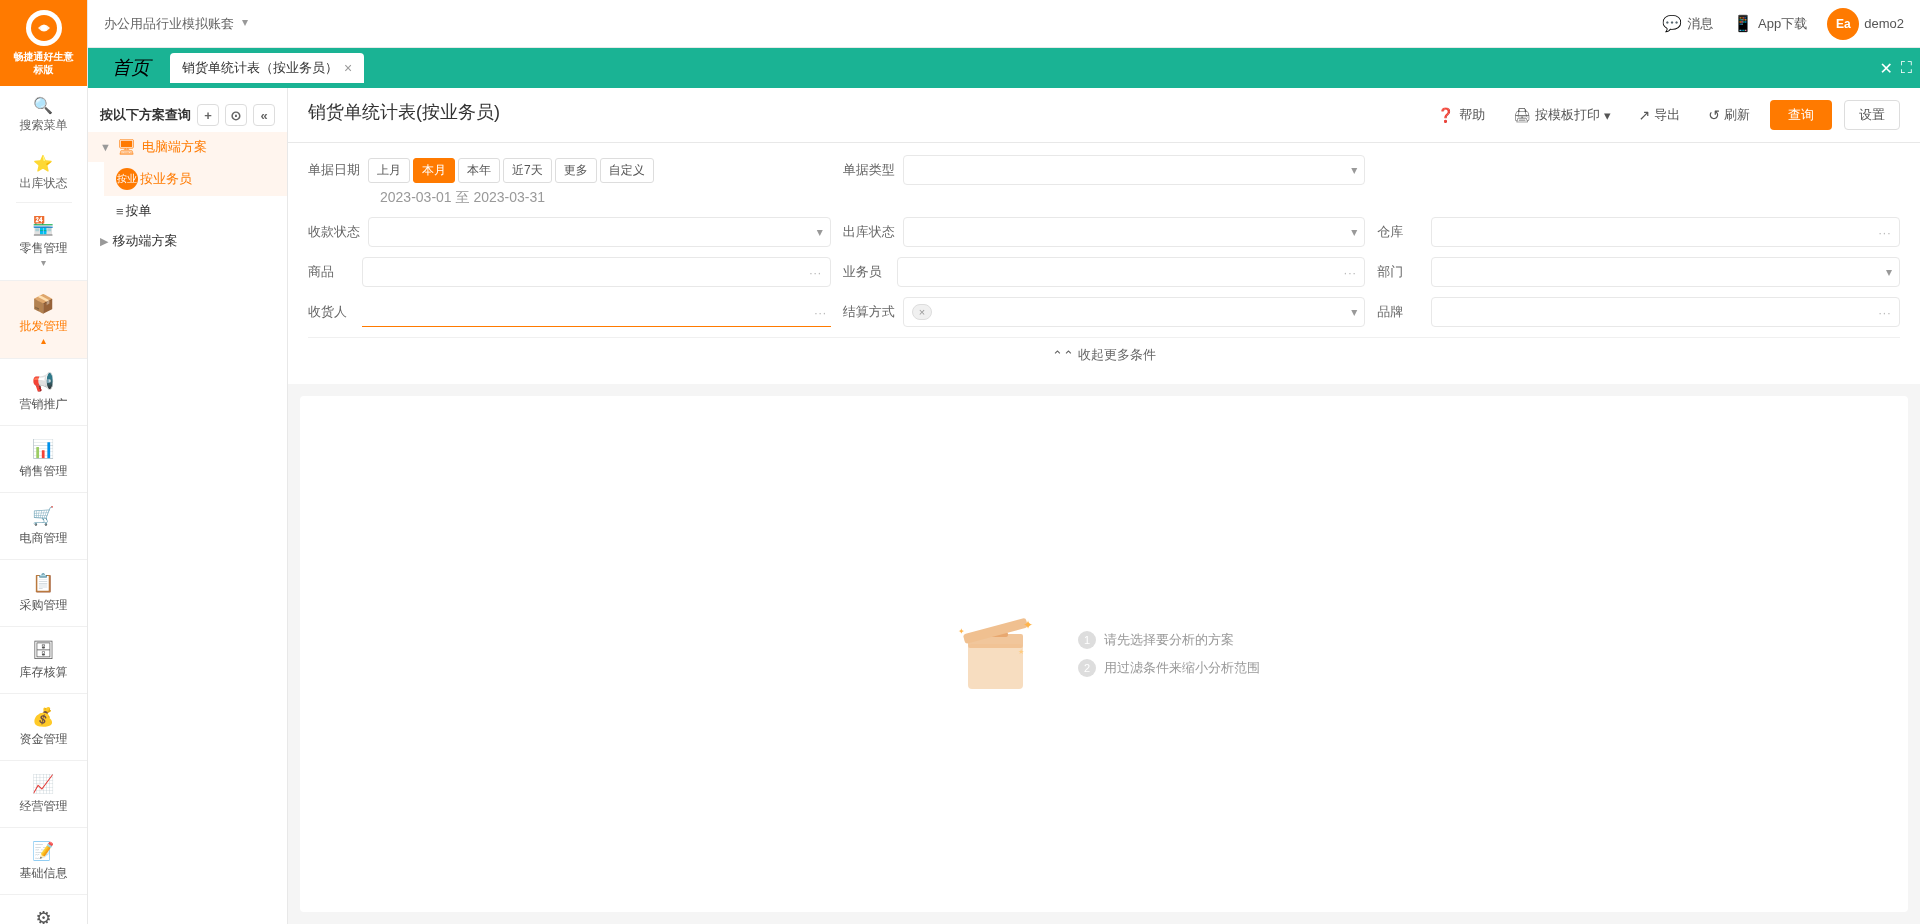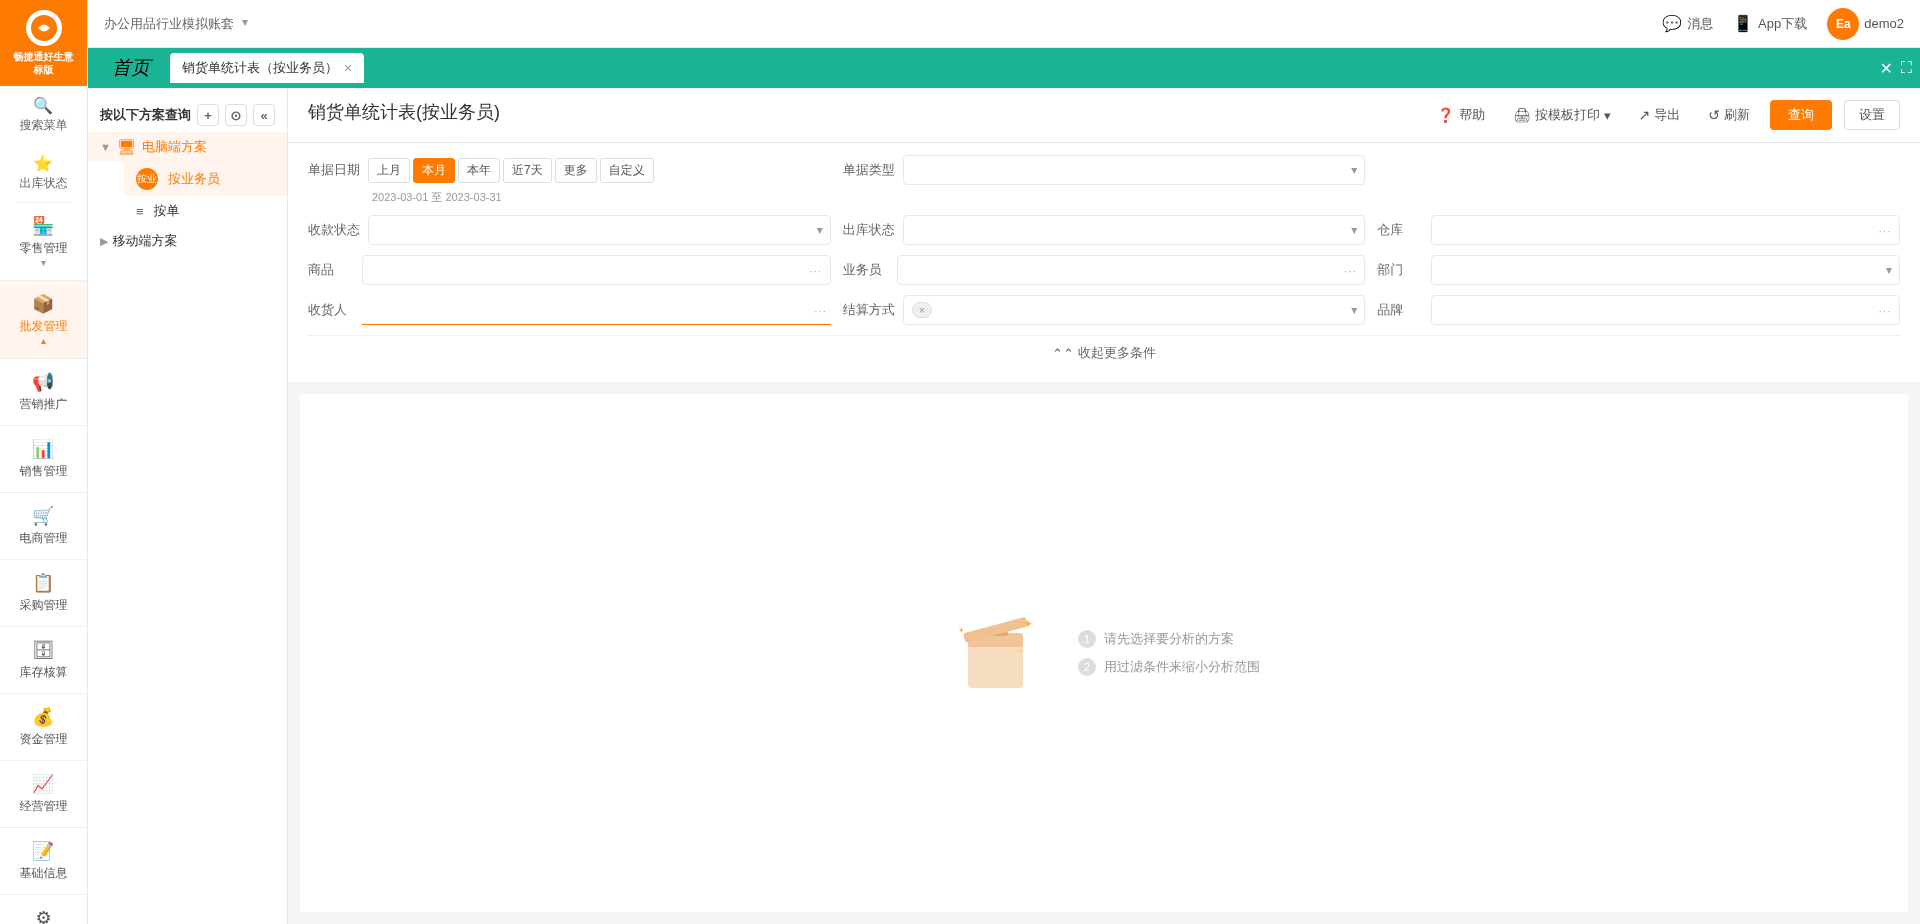--- a/index.html
+++ b/index.html
@@ -180,26 +180,25 @@
       font-size: 13px;
       color: #333;
     }
     .tree-node-header.active { color: #ff7a00; background: #fff5ee; }
     .tree-arrow { color: #999; font-size: 11px; }
     .tree-icon { font-size: 15px; }
     .tree-children { padding-left: 16px; }
     .tree-leaf {
       display: flex;
       align-items: center;
-      gap: 10px;
+      gap: 2px;
       padding: 6px 12px;
       cursor: pointer;
       font-size: 13px;
       color: #333;
-      margin-left: 20px;
     }
     .tree-leaf.active { color: #ff7a00; background: #fff5ee; }
     .leaf-icon {
       width: 22px; height: 22px;
       border-radius: 50%;
       background: #ff7a00;
       display: flex; align-items: center; justify-content: center;
       color: white;
       font-size: 11px;
       flex-shrink: 0;
@@ -293,21 +292,21 @@
       font-size: 12px;
       color: #555;
       cursor: pointer;
       background: #fff;
     }
     .date-btn.active {
       background: #ff7a00;
       color: white;
       border-color: #ff7a00;
     }
-    .date-range-text { font-size: 11px; color: #999; margin-left: 6px; }
+    .date-range-text { font-size: 14px; color: #999; margin-left: 14px; }
     .input-field {
       flex: 1;
       height: 30px;
       border: 1px solid transparent;
       border-bottom: 1px solid #ff7a00;
       padding: 0 28px 0 8px;
       font-size: 13px;
       color: #333;
       background: #fff;
       outline: none;

